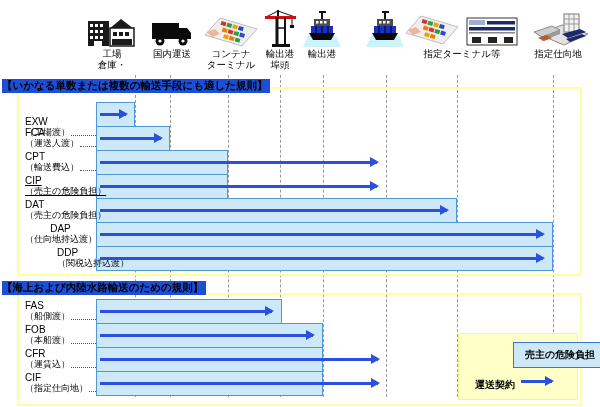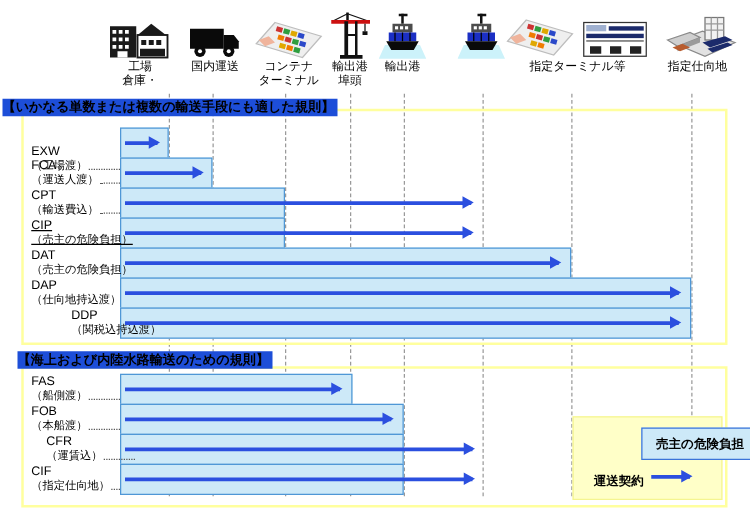--- a/index.html
+++ b/index.html
@@ -265,21 +265,21 @@
         <div class="nm">
           <span>（売主の危険負担）</span>
           <span class="leader"></span>
         </div>
       </div>
       <div class="arrow" style="left: 100px; top: 205px; width: 354px;">
         <div class="al"></div>
         <div class="ah"></div>
       </div>
       <div class="bar" style="left: 96px; top: 222px; width: 457px; height: 25px;"></div>
-      <div class="term-label" style="left: 25px; top: 223px;">
+      <div class="term-label" style="left: 25px; top: 223px; text-align: center;">
         <div class="code">DAP</div>
         <div class="nm">
           <span>（仕向地持込渡）</span>
           <span class="leader"></span>
         </div>
       </div>
       <div class="arrow" style="left: 100px; top: 229px; width: 450px;">
         <div class="al"></div>
         <div class="ah"></div>
       </div>
@@ -289,21 +289,21 @@
         <div class="nm">
           <span>（関税込持込渡）</span>
           <span class="leader"></span>
         </div>
       </div>
       <div class="arrow" style="left: 100px; top: 253px; width: 450px;">
         <div class="al"></div>
         <div class="ah"></div>
       </div>
       <div class="sec-box" style="left: 17px; top: 293px; width: 561px; height: 109px;"></div>
-      <div class="sec-title" style="left: 2px; top: 281px; margin-left: 12px;">【海上および内陸水路輸送のための規則】</div>
+      <div class="sec-title" style="left: 2px; top: 281px;">【海上および内陸水路輸送のための規則】</div>
       <div class="bar" style="left: 96px; top: 299px; width: 186px; height: 25px;"></div>
       <div class="term-label" style="left: 25px; top: 300px;">
         <div class="code">FAS</div>
         <div class="nm">
           <span>（船側渡）</span>
           <span class="leader"></span>
         </div>
       </div>
       <div class="arrow" style="left: 100px; top: 306px; width: 179px;">
         <div class="al"></div>
@@ -315,21 +315,21 @@
         <div class="nm">
           <span>（本船渡）</span>
           <span class="leader"></span>
         </div>
       </div>
       <div class="arrow" style="left: 100px; top: 330px; width: 220px;">
         <div class="al"></div>
         <div class="ah"></div>
       </div>
       <div class="bar" style="left: 96px; top: 347px; width: 227px; height: 25px;"></div>
-      <div class="term-label" style="left: 25px; top: 348px; margin-left: 12px;">
+      <div class="term-label" style="left: 25px; top: 348px;">
         <div class="code">CFR</div>
         <div class="nm">
           <span>（運賃込）</span>
           <span class="leader"></span>
         </div>
       </div>
       <div class="arrow" style="left: 100px; top: 354px; width: 285px;">
         <div class="al"></div>
         <div class="ah"></div>
       </div>

